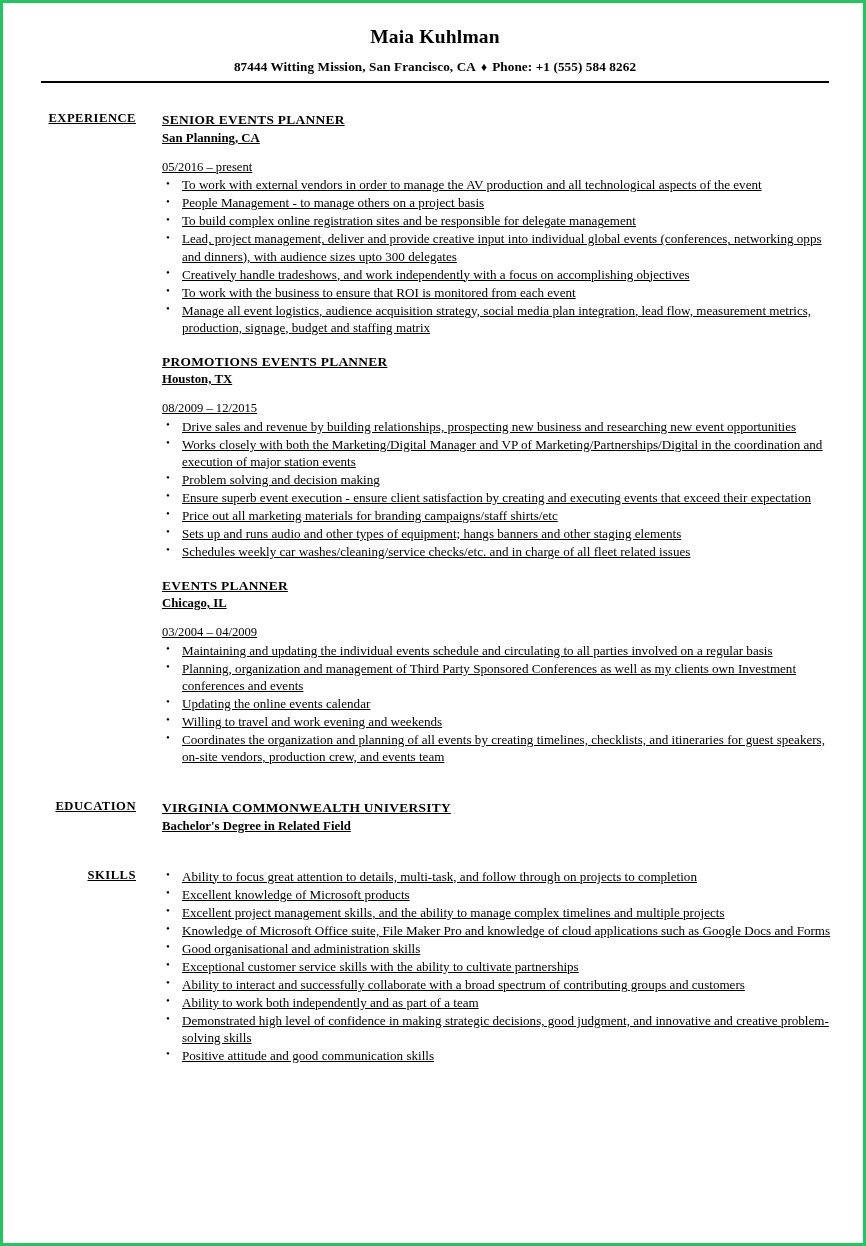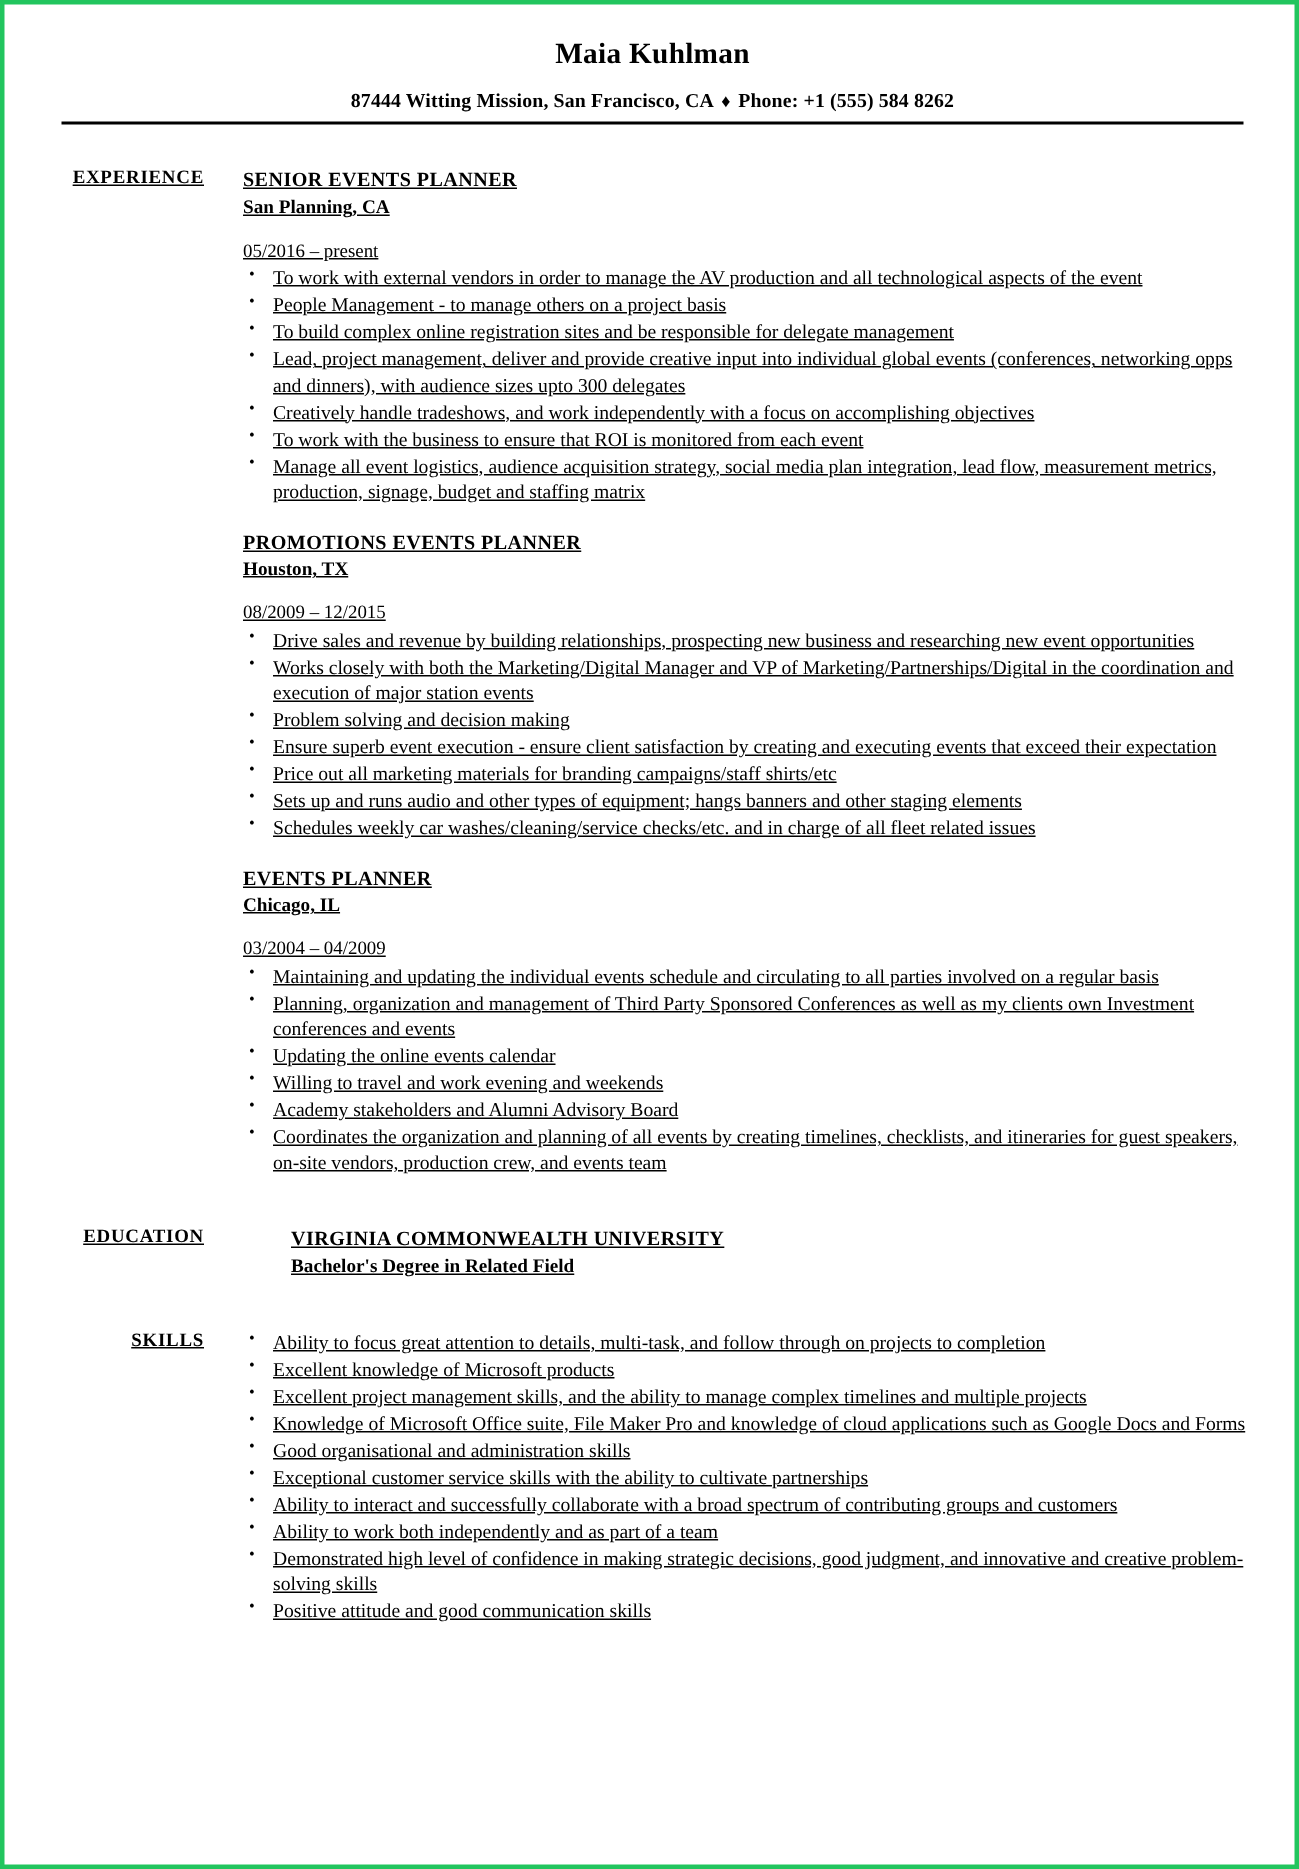--- a/index.html
+++ b/index.html
@@ -142,21 +142,21 @@
     line-height: 1.3;
   }
   .edu-degree {
     font-size: 12.8px;
     font-weight: bold;
     line-height: 1.35;
     margin-top: 2px;
   }
 
   .section-experience { margin-top: 0; }
-  .section-education  { margin-top: 33px; gap: 32px; }
+  .section-education  { margin-top: 33px; }
   .section-skills     { margin-top: 32px; }
 </style>
 </head>
 <body>
 
 <div class="page">
   <div class="page-inner">
 
     <div class="header">
       <div class="candidate-name">Maia Kuhlman</div>
@@ -206,21 +206,20 @@
 
           <div class="job">
             <div class="job-title">EVENTS PLANNER</div>
             <div class="job-location">Chicago, IL</div>
             <div class="job-dates">03/2004 – 04/2009</div>
             <ul class="bullets">
               <li>Maintaining and updating the individual events schedule and circulating to all parties involved on a regular basis</li>
               <li>Planning, organization and management of Third Party Sponsored Conferences as well as my clients own Investment conferences and events</li>
               <li>Updating the online events calendar</li>
               <li>Willing to travel and work evening and weekends</li>
-              <li>Academy stakeholders and Alumni Advisory Board</li>
               <li>Coordinates the organization and planning of all events by creating timelines, checklists, and itineraries for guest speakers, on-site vendors, production crew, and events team</li>
             </ul>
           </div>
 
         </div>
       </div>
 
       <div class="section section-education">
         <div class="section-label-col">
           <div class="section-label">EDUCATION</div>

